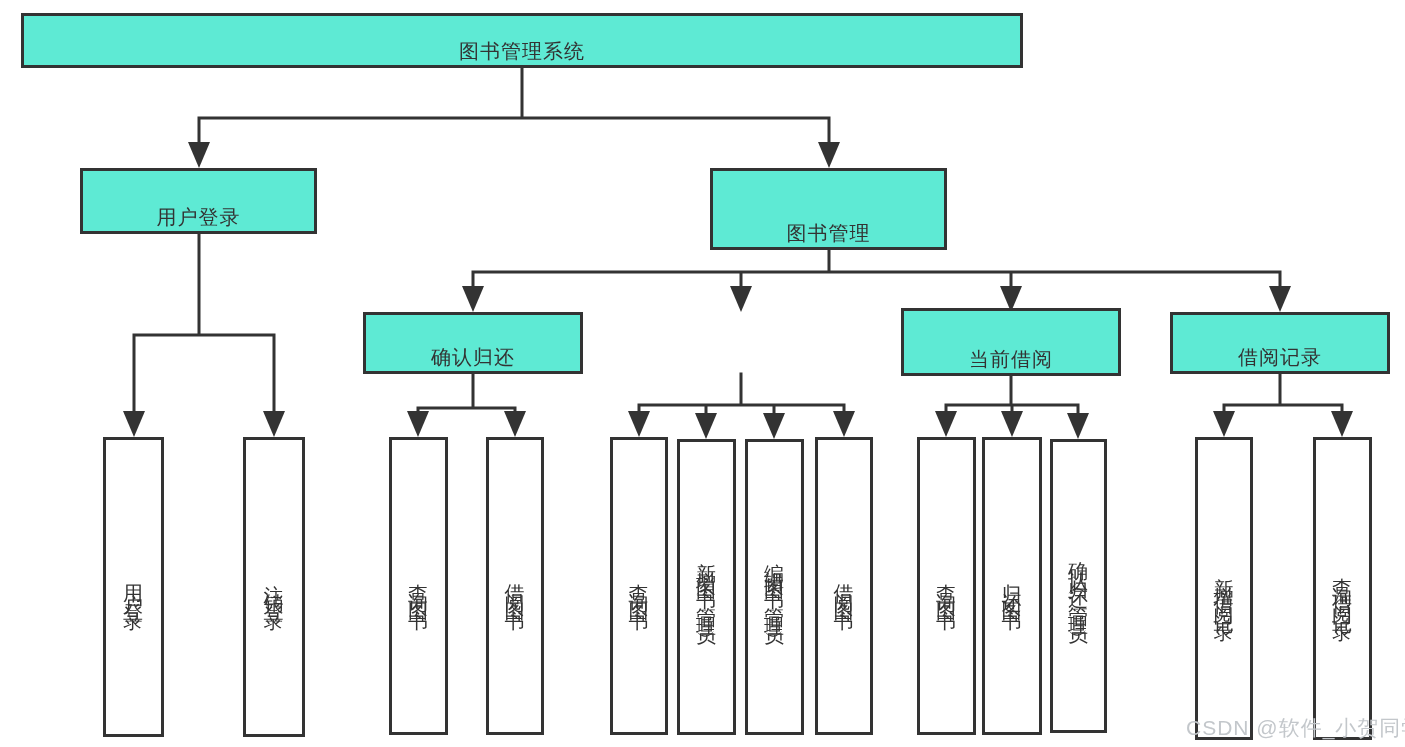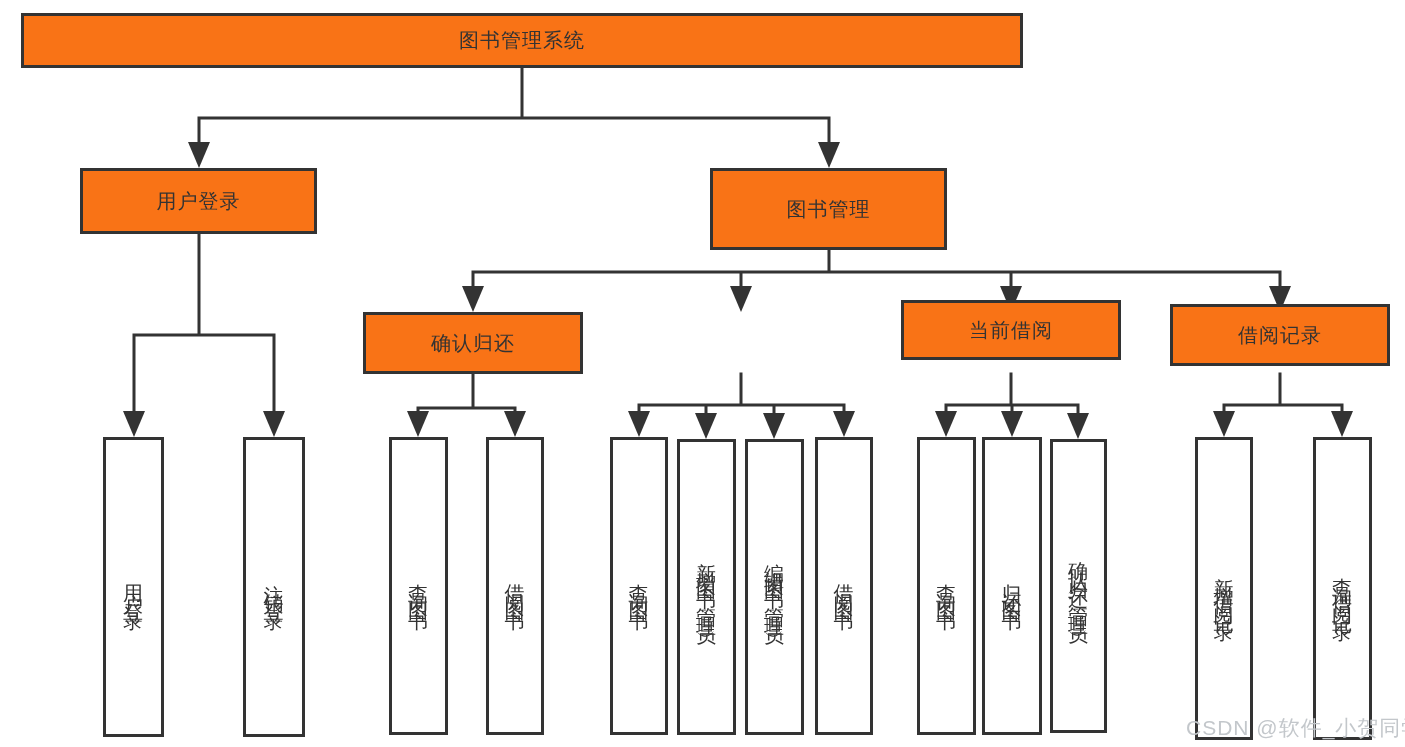--- a/index.html
+++ b/index.html
@@ -1,20 +1,20 @@
 <!DOCTYPE html>
 <html style="--line: #333333; --text: #333333; --watermark: #c3c7cb;"><head>
 <meta charset="utf-8">
 <style>
   html,body{margin:0;padding:0;background:#fff;}
   body{font-family:"Liberation Sans","DejaVu Sans",sans-serif;}
   #canvas{position:relative;width:1405px;height:747px;background:#fff;overflow:hidden;}
   #connectors{position:absolute;left:0;top:0;z-index:0;}
-  .box{position:absolute;box-sizing:border-box;background:#f97316;border:3px solid var(--line,#333);
-       display:flex;align-items:center;justify-content:center;z-index:1;
+  .box{position:absolute;box-sizing:border-box;background:#5eead4;border:3px solid var(--line,#333);
+       display:flex;align-items:flex-end;justify-content:center;z-index:1;
        color:var(--text,#333);font-size:20px;letter-spacing:1px;}
   .vbox{position:absolute;box-sizing:border-box;background:#fff;border:3px solid var(--line,#333);
         display:flex;align-items:center;justify-content:center;z-index:1;
         color:var(--text,#333);font-size:20px;}
   .vbox span{writing-mode:vertical-rl;text-orientation:mixed;letter-spacing:9px;line-height:1;}
   #watermark{position:absolute;z-index:2;left:1186px;top:714px;font-size:21px;
              color:var(--watermark,#c3c7cb);letter-spacing:1px;white-space:nowrap;}
 </style>
 </head>
 <body>
@@ -61,24 +61,24 @@
   <div class="box" style="left:80px;top:168px;width:237px;height:66px">
     <span>用户登录</span>
   </div>
   <div class="box" style="left:710px;top:168px;width:237px;height:82px">
     <span>图书管理</span>
   </div>
 
   <div class="box" style="left:363px;top:312px;width:220px;height:62px">
     <span>确认归还</span>
   </div>
-  <div class="box" style="left:901px;top:300px;width:220px;height:60px">
+  <div class="box" style="left:901px;top:308px;width:220px;height:68px">
     <span>当前借阅</span>
   </div>
-  <div class="box" style="left:1170px;top:304px;width:220px;height:62px">
+  <div class="box" style="left:1170px;top:312px;width:220px;height:62px">
     <span>借阅记录</span>
   </div>
 
   <div class="vbox" style="left:103px;top:437px;width:61px;height:300px">
     <span>用户登录</span>
   </div>
   <div class="vbox" style="left:243px;top:437px;width:62px;height:300px">
     <span>注销登录</span>
   </div>
 

